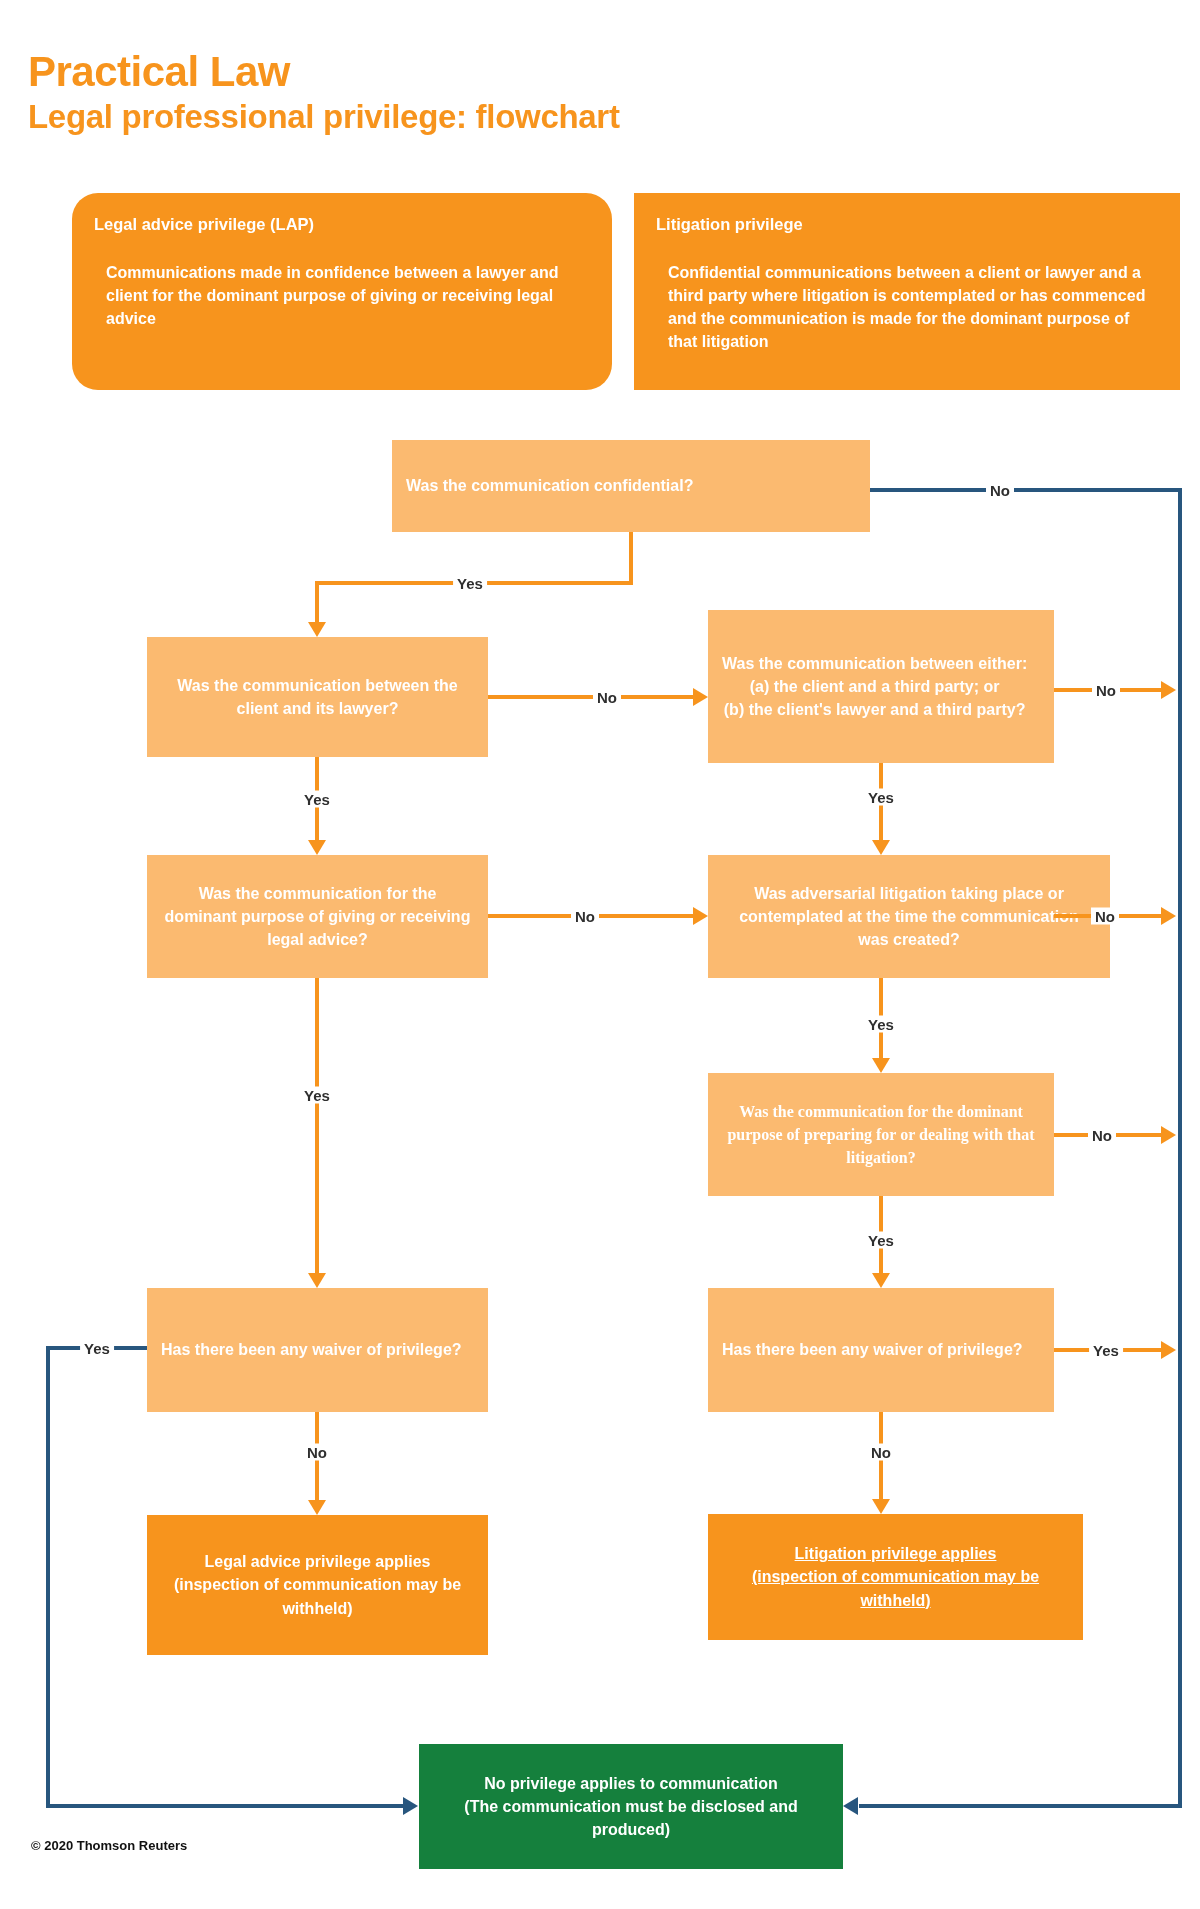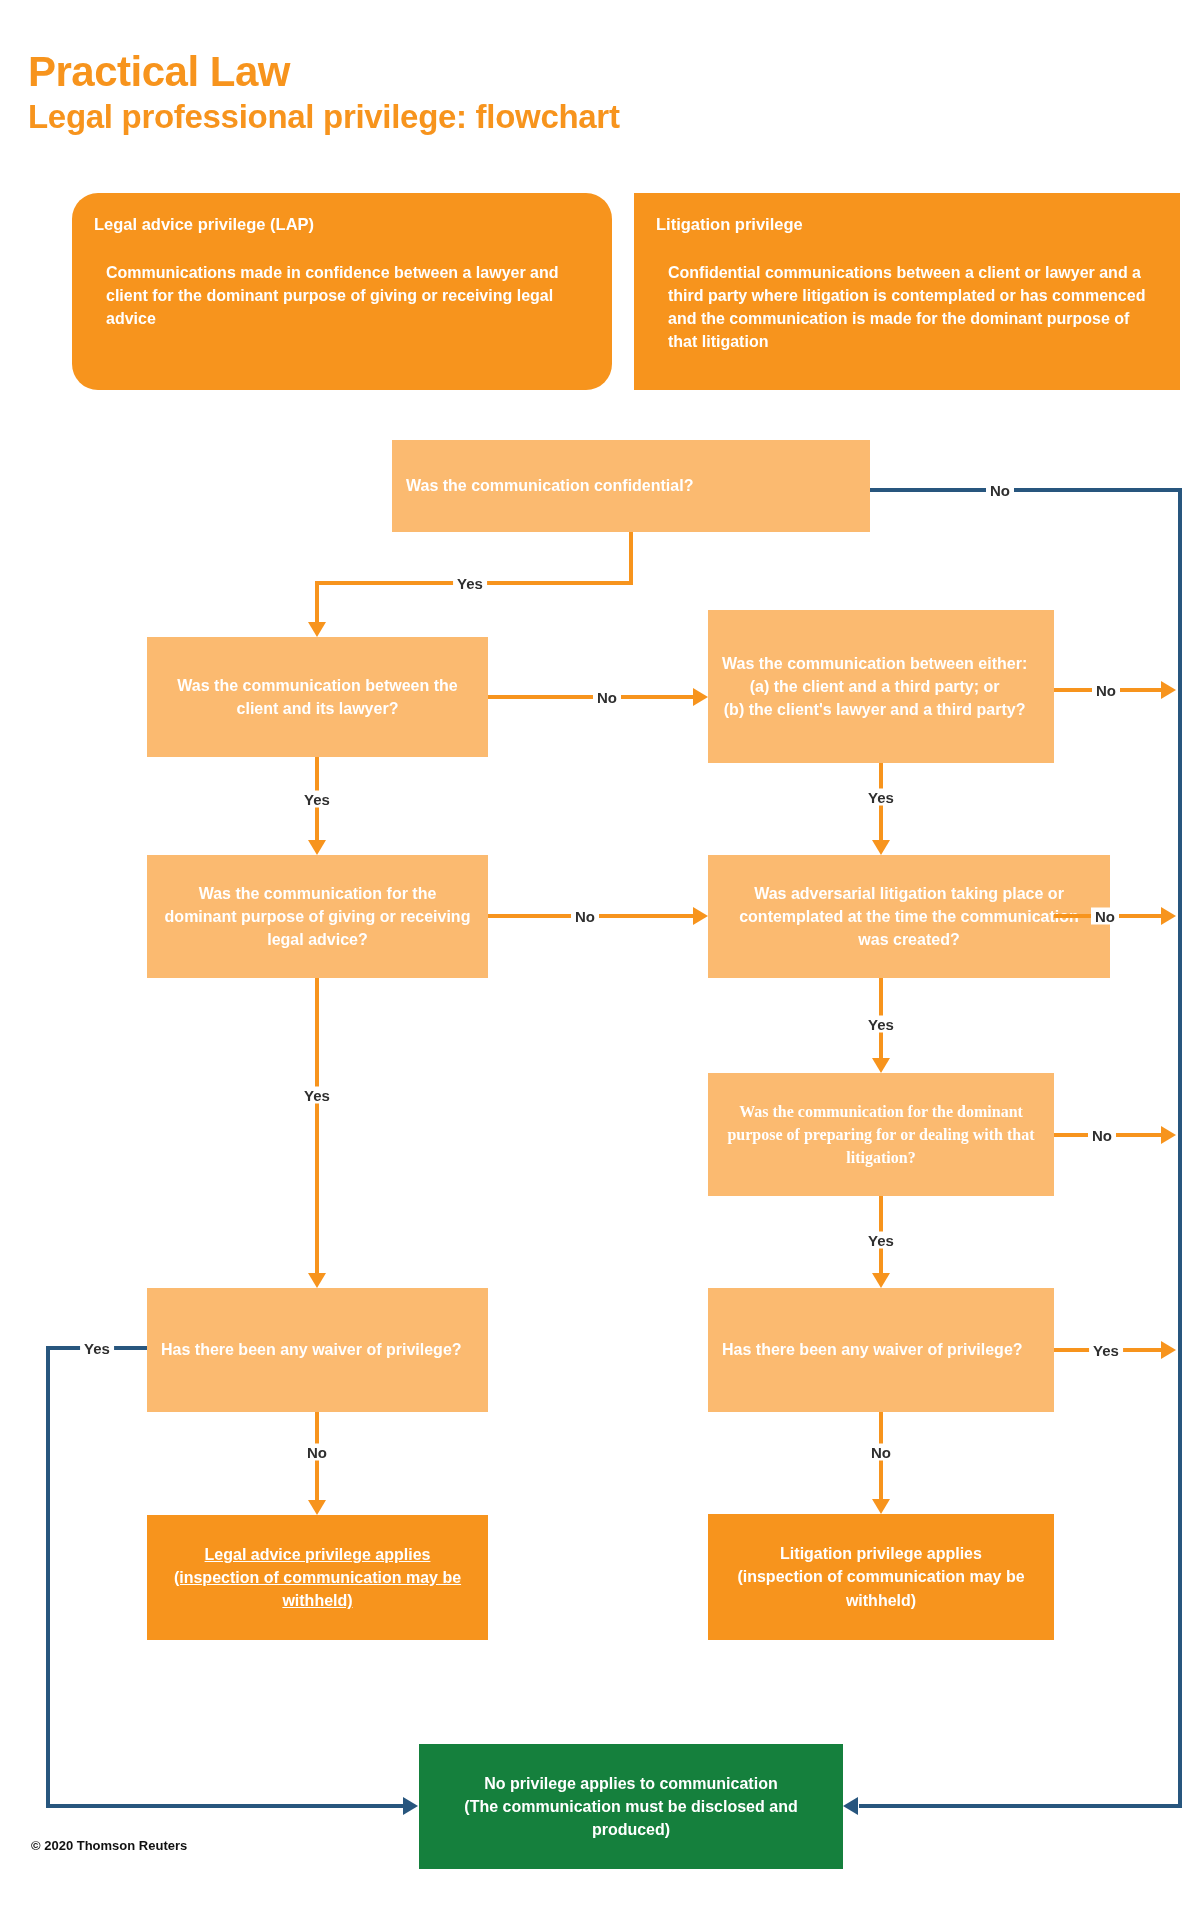--- a/index.html
+++ b/index.html
@@ -92,24 +92,24 @@
   <div class="box node q" style="left:708px;top:1073px;width:346px;height:123px;font-family:Liberation Serif, serif;">
       <span><span>Was the </span><b>communication</b><span> for the </span><b>dominant purpose</b><span> of preparing for or dealing with that litigation?</span></span>
     </div>
   <div class="box node q" style="left:147px;top:1288px;width:341px;height:124px;">
       <span><span>Has there been any </span><b>waiver</b><span> of privilege?</span></span>
     </div>
   <div class="box node q" style="left:708px;top:1288px;width:346px;height:124px;">
       <span><span>Has there been any </span><b>waiver</b><span> of privilege?</span></span>
     </div>
 
-  <div class="box node solid" style="left:147px;top:1515px;width:341px;height:125px;text-decoration:underline;">
+  <div class="box node solid" style="left:147px;top:1515px;width:341px;height:140px;">
       <span><b>Legal advice privilege applies</b><br><span>(inspection of communication may be withheld)</span></span>
     </div>
-  <div class="box node solid" style="left:708px;top:1514px;width:346px;height:126px;">
+  <div class="box node solid" style="left:708px;top:1514px;width:375px;height:126px;text-decoration:underline;">
       <span><b>Litigation privilege applies</b><br><span>(inspection of communication may be withheld)</span></span>
     </div>
   <div class="box node navybox" style="left:419px;top:1744px;width:424px;height:125px;">
       <span><b>No privilege applies to communication</b><br><span>(The communication must be disclosed and produced)</span></span>
     </div>
 
   <div class="line orange" style="left:629px;top:532px;width:4px;height:51px;"></div>
   <div class="line orange" style="left:315px;top:581px;width:318px;height:4px;"></div>
   <div class="line orange" style="left:315px;top:585px;width:4px;height:38px;"></div>
   <div class="arr orange down" style="left:308px;top:622px;"></div>

